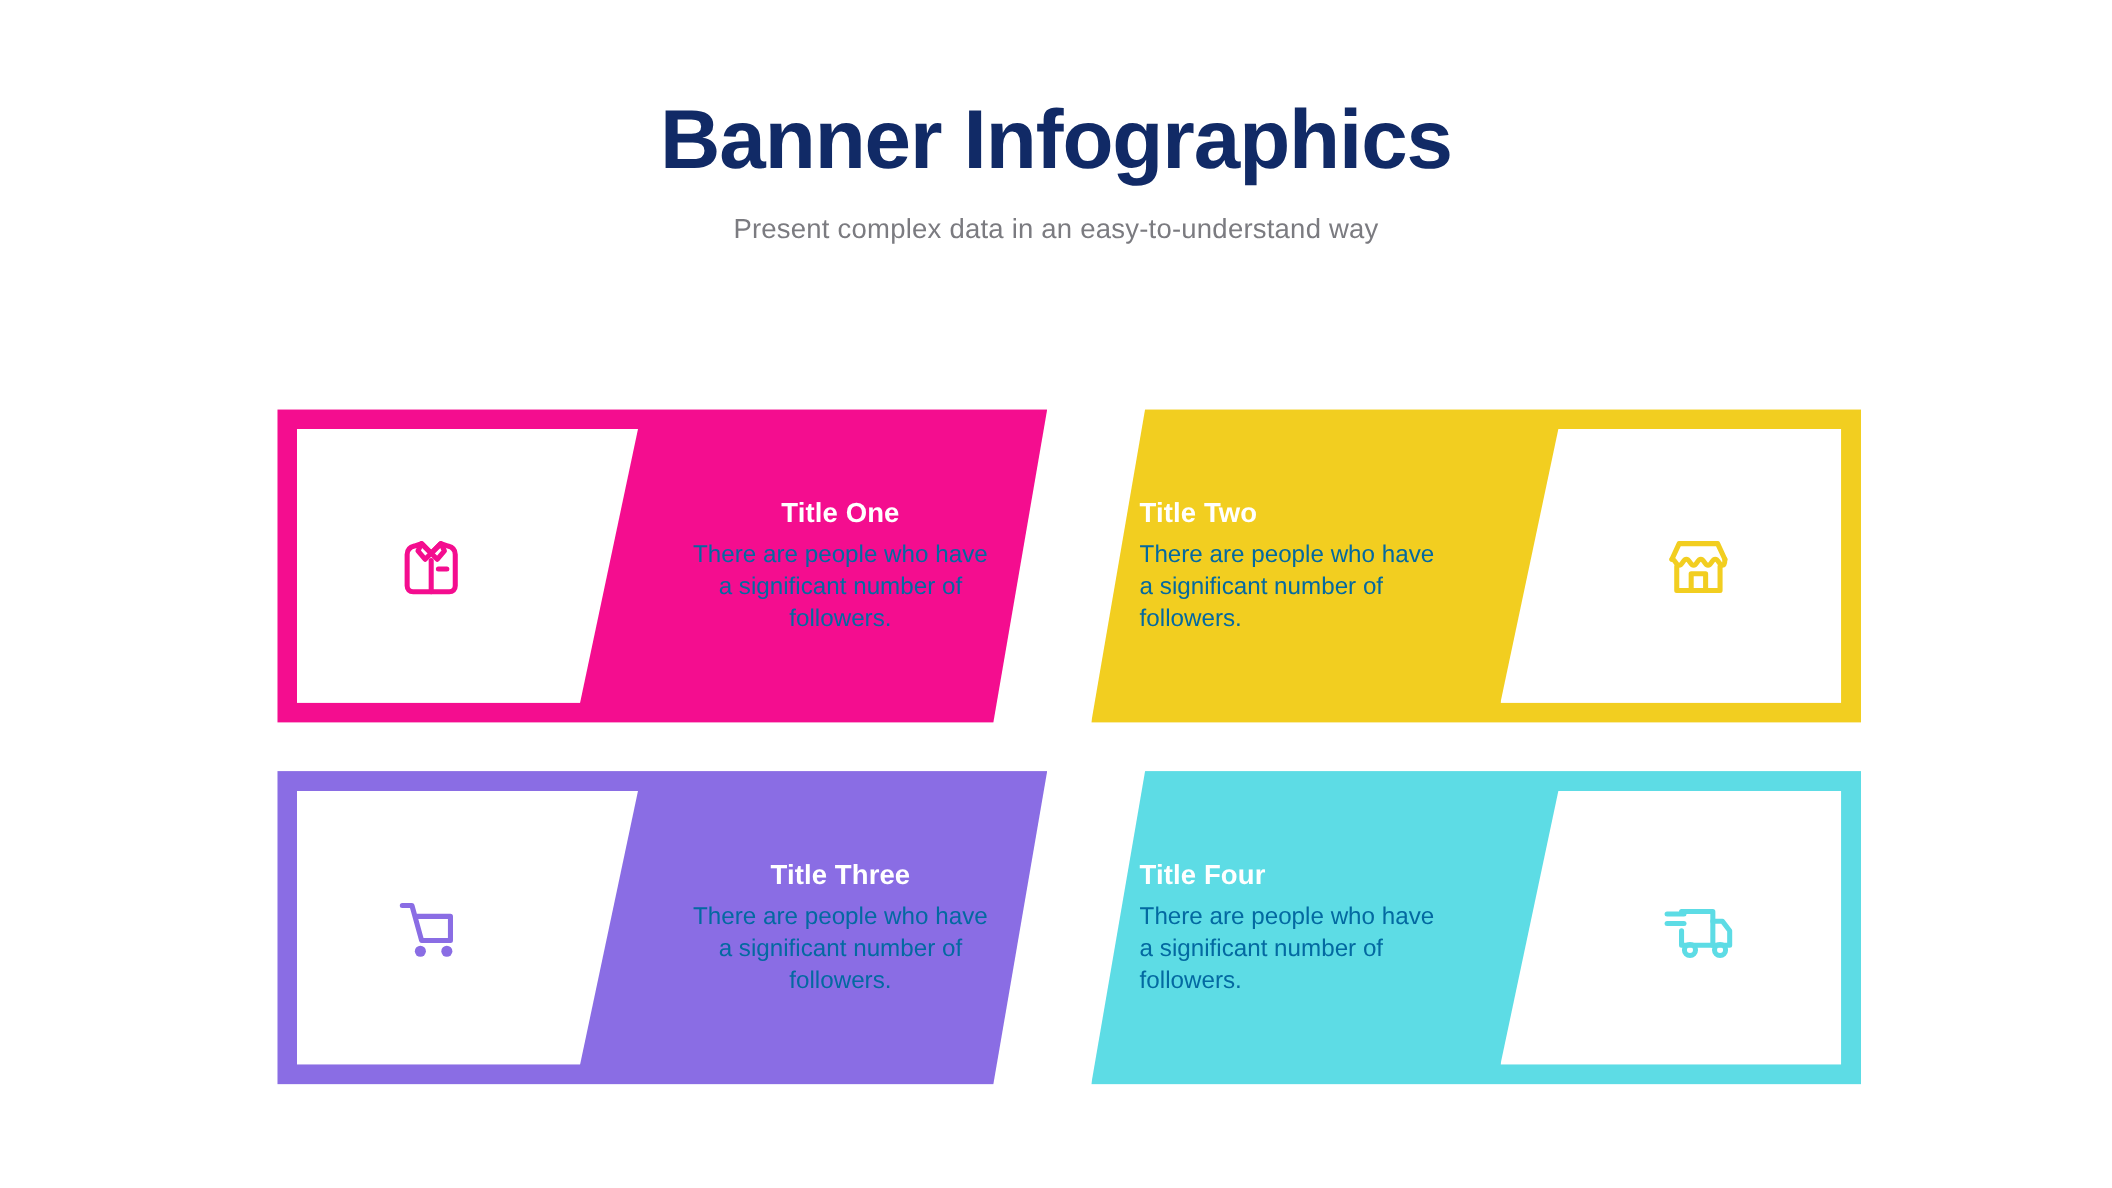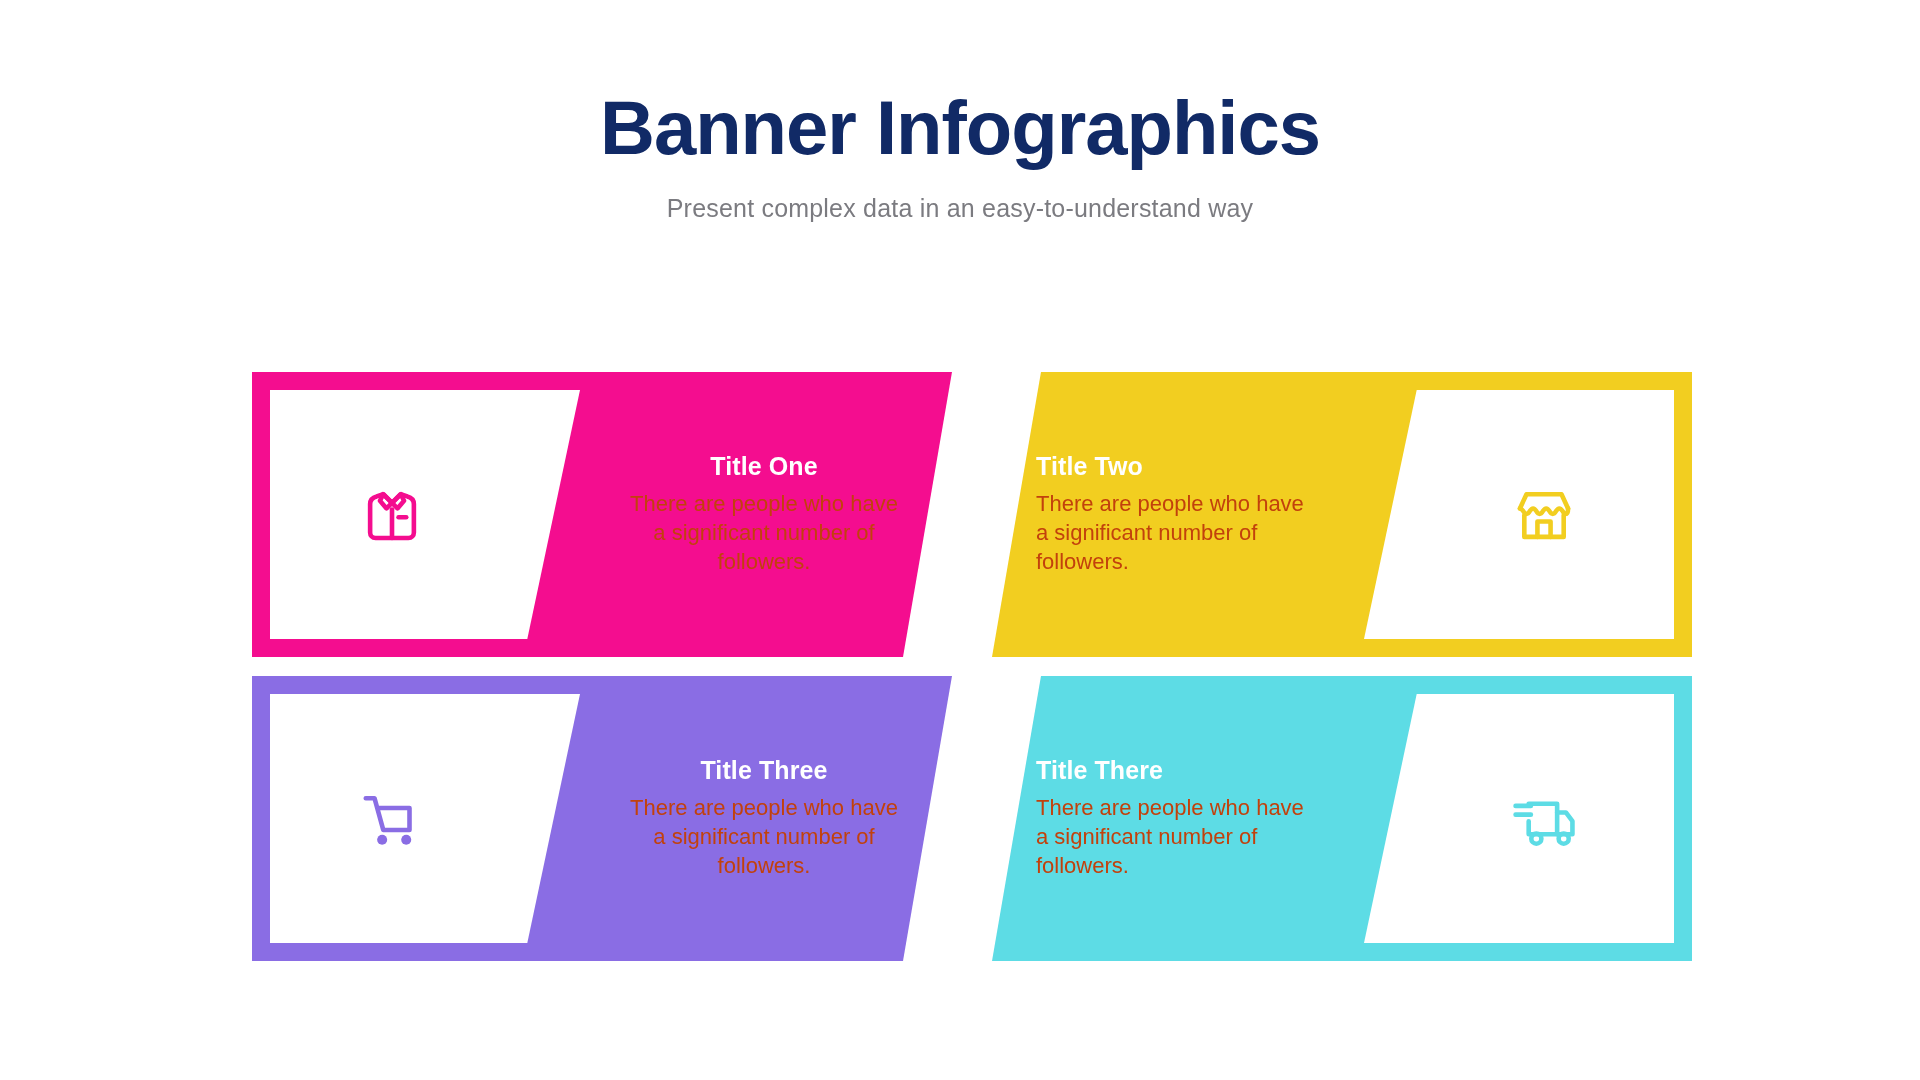--- a/index.html
+++ b/index.html
@@ -35,21 +35,21 @@
     top:372px;
     width:1440px;
     height:600px;
   }
   .card {
     position:absolute;
     width:700px;
     height:285px;
   }
   .card.r0 { top:0; }
-  .card.r1 { top:304px; }
+  .card.r1 { top:329px; }
   .card.c0 { left:0;text-align:center; }
   .card.c1 { left:740px; }
 
   
   .card-body {
     position:absolute;
     inset:0;
     overflow:hidden;
   }
   .card-left .card-body {
@@ -100,21 +100,21 @@
   .card-title {
     font-size:25px;
     font-weight:bold;
     color:#ffffff;
     margin-bottom:9px;
     letter-spacing:0.1px;
     line-height:1.1;
   }
   .card-desc {
     font-size:22px;
-    color:#c2410c;
+    color:#0369a1;
     line-height:1.32;
     font-weight:400;
   }
 </style>
 </head>
 <body>
 
 <div class="page">
 
   <div class="header">
@@ -186,19 +186,19 @@
             <path d="M18 18 L44 18 L44 46 L18 46 L18 34"></path>
             <path d="M44 26 L52 26 L58 34 L58 46 L44 46"></path>
             <path d="M6 20 L20 20"></path>
             <path d="M6 28 L20 28"></path>
             <circle cx="25" cy="50" r="4.6"></circle>
             <circle cx="50" cy="50" r="4.6"></circle>
           </svg>
         </div>
       </div>
       <div class="card-text">
-        <div class="card-title">Title There</div>
+        <div class="card-title">Title Four</div>
         <div class="card-desc">There are people who have a significant number of followers.</div>
       </div>
     </div>
 
   </div>
 </div>
 
 </body></html>

